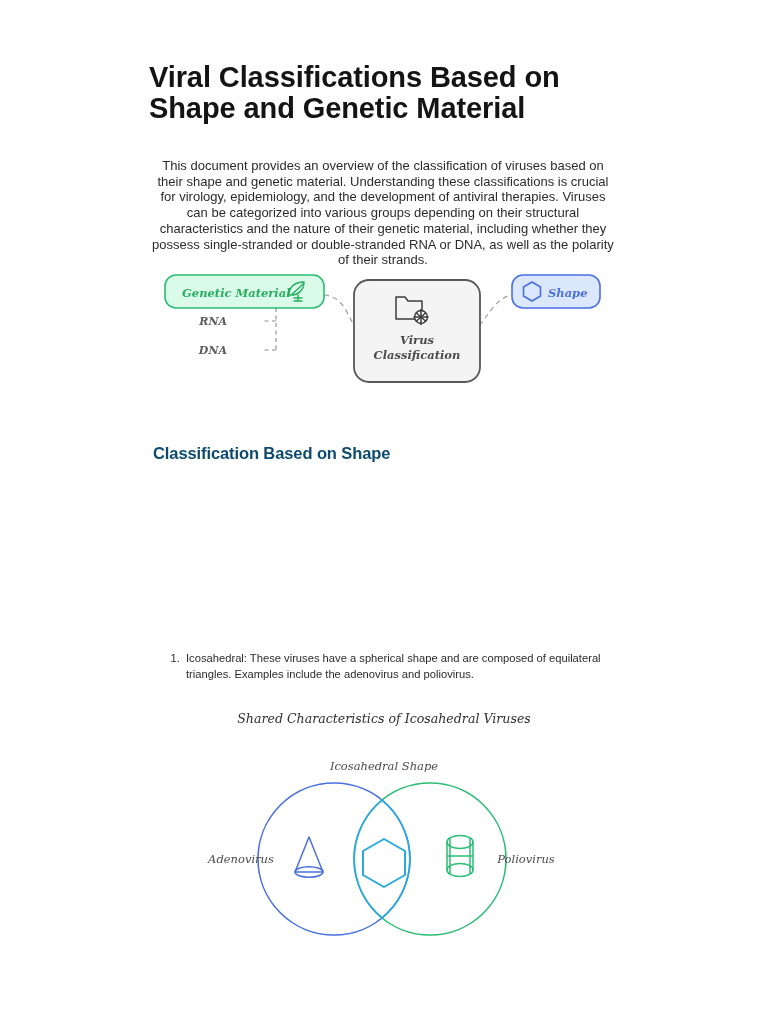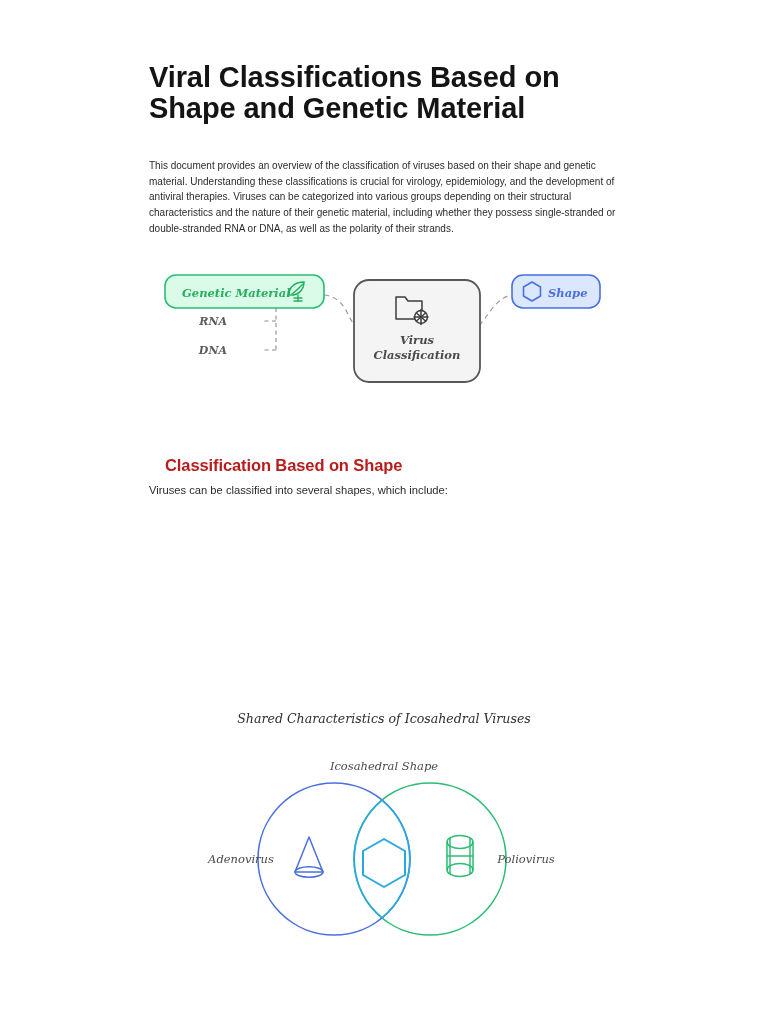--- a/index.html
+++ b/index.html
@@ -37,34 +37,35 @@
     font-size: 29px;
     font-weight: 700;
     line-height: 31px;
     letter-spacing: -0.1px;
     color: #141414;
     margin: 0 0 0 0;
     max-width: 430px;
   }
 
   .intro {
-    font-size: 10px;
+    font-size: 13px;
     line-height: 15.7px;
     color: #2b2b2b;
     margin: 0;
     max-width: 468px;
     letter-spacing: 0.01px;
+    text-align: center;
   }
 
   .section-title {
     font-size: 16.5px;
     font-weight: 700;
-    color: #b91c1c;
+    color: #0c4a6e;
     letter-spacing: -0.1px;
-    margin: 16px;
+    margin: 4px;
   }
 
   .body-text {
     font-size: 11.2px;
     line-height: 15.7px;
     color: #2b2b2b;
     margin: 0;
   }
 
   ol.numbered {
@@ -213,25 +214,27 @@
         </g>
         <text class="node-label-blue" x="399" y="34">Shape</text>
       </g>
     </svg>
   </div>
 
   <div class="content" style="top:440px;">
     <h2 class="section-title">Classification Based on Shape</h2>
   </div>
 
-  <div class="content" style="top:483px;">
-    <p class="body-text">Viruses can be classified into several shapes, which include:</p>
-  </div>
-
-
+
+
+  <div class="content" style="top:650px;">
+    <ol class="numbered">
+      <li>Icosahedral: These viruses have a spherical shape and are composed of equilateral triangles. Examples include the adenovirus and poliovirus.</li>
+    </ol>
+  </div>
 
   <div id="venn-wrap">
     <svg width="470" height="250" viewBox="0 0 470 250" xmlns="http://www.w3.org/2000/svg">
       <text class="venn-title" x="235" y="18" text-anchor="middle">Shared Characteristics of Icosahedral Viruses</text>
       <text class="venn-sub" x="235" y="65" text-anchor="middle">Icosahedral Shape</text>
 
       <circle cx="185" cy="154" r="76" fill="none" stroke="#4a6fe0" stroke-width="1.6"></circle>
       <circle cx="281" cy="154" r="76" fill="none" stroke="#2bbd73" stroke-width="1.6"></circle>
 
       <path d="M233,95.2 A76,76 0 0 1 233,212.8 A76,76 0 0 1 233,95.2 Z" fill="none" stroke="#2aa8e0" stroke-width="1.7"></path>

